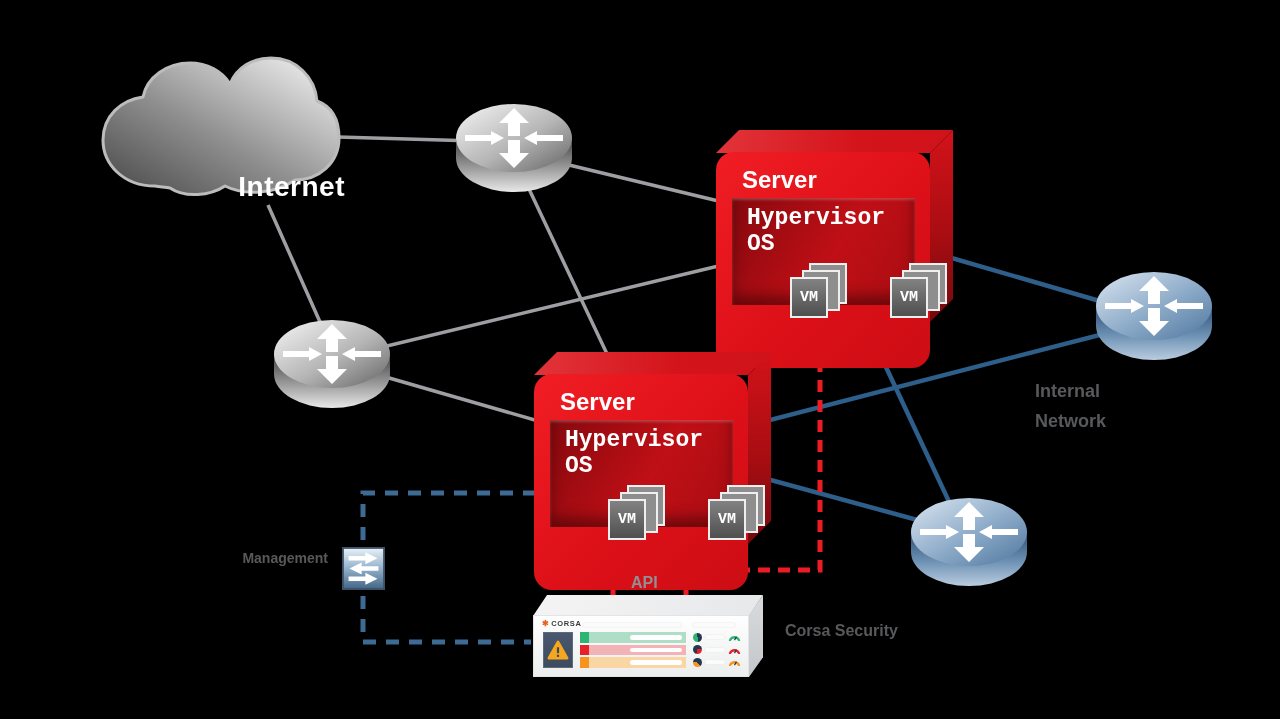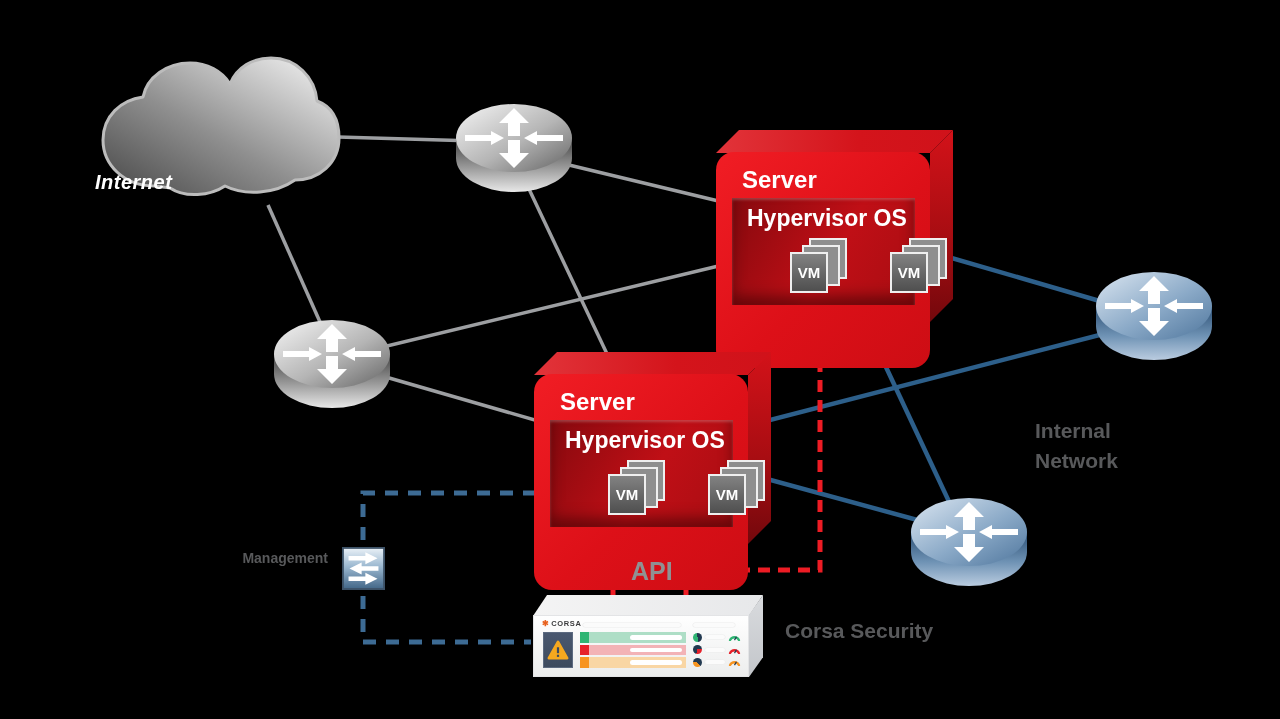--- a/index.html
+++ b/index.html
@@ -3,41 +3,41 @@
 <meta charset="utf-8">
 <style>
   html,body{margin:0;padding:0;background:#000;}
   #canvas{position:relative;width:1280px;height:719px;background:#000;overflow:hidden;
           font-family:"Liberation Sans", sans-serif;}
   #links{position:absolute;left:0;top:0;}
 
   
   .cloud{position:absolute;left:95px;top:53px;width:250px;height:162px;}
   .cloud svg{position:absolute;left:0;top:0;}
-  .cloud-label{position:absolute;left:0;top:118px;width:250px;text-align:left;
-               color:#fff;font-size:20px;font-weight:bold;letter-spacing:.5px;font-style:italic;}
+  .cloud-label{position:absolute;left:0;top:118px;width:250px;text-align:right;
+               color:#fff;font-size:28px;font-weight:bold;letter-spacing:.5px;}
 
   
   .router{position:absolute;width:128px;height:100px;}
 
   
   .server{position:absolute;width:237px;height:192px;}
   .srv-top{position:absolute;left:0;top:0;width:237px;height:23px;
            background:linear-gradient(90deg,#e2343a,#d4141b 60%,#d0121a);
            clip-path:polygon(0 100%,90.3% 100%,100% 0,9.7% 0);}
   .srv-right{position:absolute;left:214px;top:0;width:23px;height:192px;
              background:linear-gradient(180deg,#d31219,#a80d12 55%,#73080c);
              clip-path:polygon(0 12%,100% 0,100% 88%,0 100%);}
   .srv-front{position:absolute;left:0;top:22px;width:214px;height:216px;
              background:linear-gradient(135deg,#f11d24,#dd1018 55%,#cd0d14);border-radius:18px;}
   .srv-label{position:absolute;left:26px;top:14px;color:#fff;font-size:24px;font-weight:bold;}
   .hv-panel{position:absolute;left:16px;top:46px;width:183px;height:107px;
             background:linear-gradient(120deg,#630warn,#9c0c11 0%,#86090e 8%,#c00f16 55%,#a80d12 100%);
             background:linear-gradient(120deg,#86090e,#c00f16 55%,#a80d12);
-            box-shadow:inset 0 2px 3px rgba(255,255,255,.22), inset 0 -9px 14px rgba(40,0,0,.5);}
+            box-shadow:inset 0 2px 3px rgba(255,255,255,.22), inset 0 -9px 14px rgba(40,0,0,.5);font-family:Liberation Mono, monospace;}
   .hv-title{padding:7px 0 0 15px;color:#fff;font-size:23px;font-weight:bold;}
   .hv-icons{display:flex;align-items:flex-end;gap:7px;padding:6px 0 0 15px;}
   .hv-icons .vswitch{margin-bottom:3px;}
 
   
   .vm-stack{position:relative;width:57px;height:55px;flex:0 0 auto;margin-left:36px;}
   .vm-sheet{position:absolute;width:34px;height:37px;background:#8e8e8e;border:2px solid #efefef;}
   .vm-sheet.s2{right:0;top:0;}
   .vm-sheet.s1{right:7px;top:7px;}
   .vm-face{position:absolute;left:0;bottom:0;width:34px;height:37px;
@@ -69,24 +69,24 @@
   .chip{width:9px;height:100%;flex:0 0 auto;}
   .bar-bg{flex:1;position:relative;}
   .bar-in{position:absolute;left:42%;right:4%;top:3px;height:4.5px;background:#fff;border-radius:2.5px;}
   .cluster{position:absolute;left:160px;top:17px;display:flex;flex-direction:column;gap:2.2px;}
   .c-row{display:flex;align-items:center;gap:3px;height:10.4px;}
   .donut{width:9px;height:9px;border-radius:50%;}
   .c-bar{width:20px;height:4px;background:#fbfbfb;border-radius:2px;box-shadow:0 0 0 .5px #ececec;}
 
   
   .lbl{position:absolute;font-weight:bold;color:#58595b;}
-  .lbl-internal{left:1035px;top:416px;font-size:21px;line-height:30px;}
+  .lbl-internal{left:1035px;top:376px;font-size:18px;line-height:30px;}
   .lbl-mgmt{left:158px;top:543px;width:170px;font-size:14px;line-height:30px;text-align:right;}
-  .lbl-api{left:631px;top:557px;font-size:25px;color:#8f9193;}
-  .lbl-orch{left:785px;top:616px;font-size:21px;line-height:30px;}
+  .lbl-api{left:631px;top:574px;font-size:16px;color:#8f9193;}
+  .lbl-orch{left:785px;top:616px;font-size:16px;line-height:30px;}
 </style>
 </head>
 <body>
 
 <div id="canvas">
 
   <svg width="0" height="0" style="position:absolute">
     <defs>
       <linearGradient id="gTopGray" x1="0" y1="0" x2="1" y2="1">
         <stop offset="0" stop-color="#f6f6f6"></stop>

